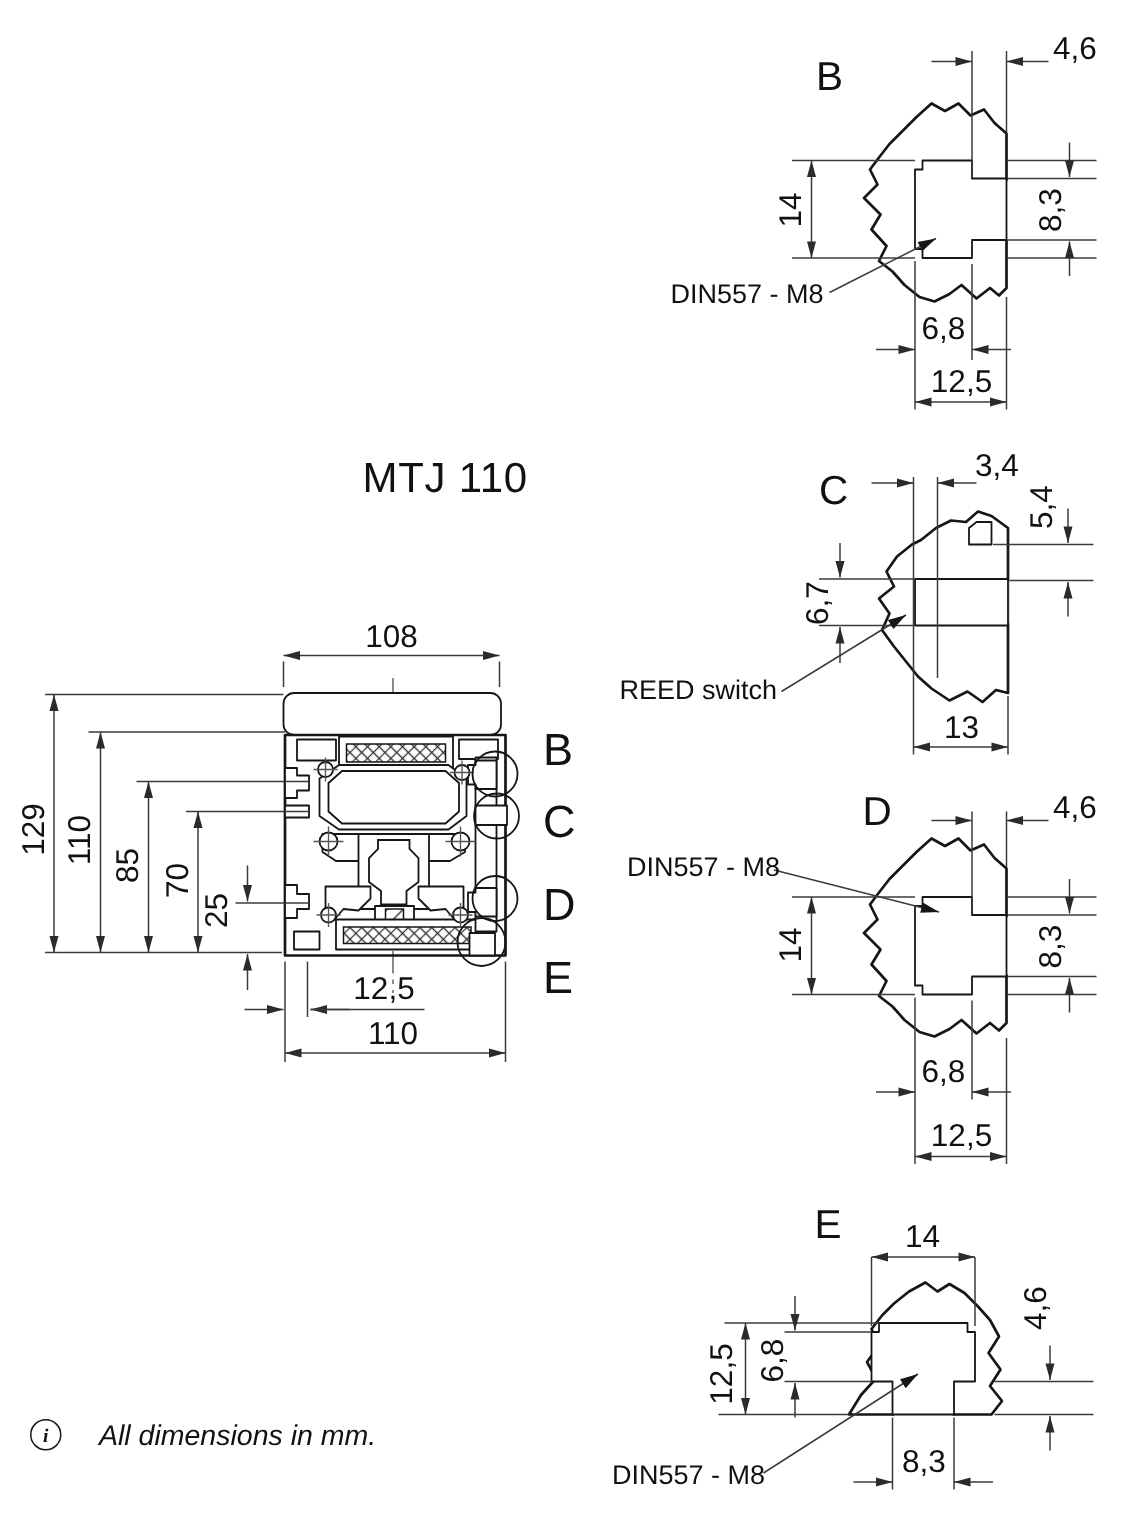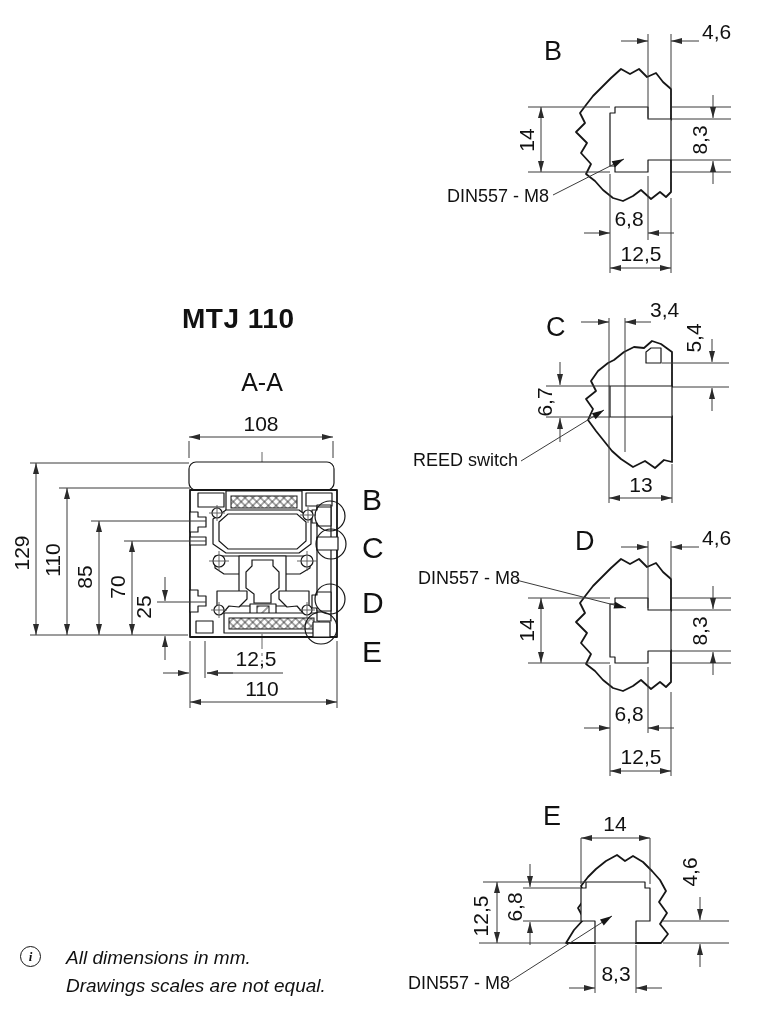--- a/index.html
+++ b/index.html
@@ -1,20 +1,20 @@
 <!DOCTYPE html>
 <html><head>
 <meta charset="utf-8">
 <style>
   html,body{margin:0;padding:0;background:#fff;}
   #canvas{position:relative;width:757px;height:1021px;background:#ffffff;overflow:hidden;
           font-family:"Liberation Sans",sans-serif;color:#111;}
   svg{position:absolute;overflow:visible;}
   .htxt{position:absolute;}
-  .title{font-size:28px;font-weight:bold;letter-spacing:.5px;text-align:left;}
+  .title{font-size:28px;font-weight:normal;letter-spacing:.5px;text-align:right;}
   .sec{font-size:25px;text-align:center;}
   .note{display:flex;align-items:flex-start;gap:14px;}
   .note-icn{width:19px;height:19px;border:1.7px solid #161616;border-radius:50%;
             display:flex;align-items:center;justify-content:center;
             font:italic bold 13px "Liberation Serif",serif;margin-top:2px;}
   .note-lines{font-style:italic;font-size:19px;line-height:28px;margin-left:11px;}
   
   .ol{stroke:#161616;stroke-width:1.8;fill:none;stroke-linejoin:round;}
   .ol2{stroke:#161616;stroke-width:1.2;fill:none;}
   .wh{fill:#ffffff;stroke:#161616;stroke-width:1.2;stroke-linejoin:round;}
@@ -26,21 +26,20 @@
   .lblBig{font-size:30px;}
   .lblDet{font-size:27px;}
   .callout{font-size:18px;}
 </style>
 </head>
 <body>
 
 <div id="canvas">
 
   <div class="htxt title" style="left:182px;top:303px;width:170px;">MTJ 110</div>
-  <div class="htxt sec" style="left:182px;top:368px;width:160px;">A-A</div>
 
   <svg style="left:0;top:392px;" width="445" height="330" viewBox="0 392 445 330">
     <defs>
       <pattern id="hm" width="7.5" height="7.5" patternUnits="userSpaceOnUse" patternTransform="rotate(-45)">
         <line x1="0" y1="3.75" x2="7.5" y2="3.75" stroke="#2e2e2e" stroke-width="0.9"></line>
       </pattern>
       <pattern id="cm" width="5.5" height="5.5" patternUnits="userSpaceOnUse" patternTransform="rotate(45)">
         <path d="M0,2.75 H5.5 M2.75,0 V5.5" stroke="#2e2e2e" stroke-width="0.8" fill="none"></path>
       </pattern>
       <marker id="am" viewBox="0 0 12 8" markerWidth="12" markerHeight="8" refX="11.5" refY="4" orient="auto-start-reverse" markerUnits="userSpaceOnUse">
@@ -352,17 +351,16 @@
     <g>
       <line x1="509" y1="982" x2="612" y2="916" class="thin" marker-end="url(#le)"></line>
       <text x="408" y="989" class="callout">DIN557 - M8</text>
     </g>
   </svg>
 
   <div class="htxt note" style="left:20px;top:944px;">
     <div class="note-icn">i</div>
     <div class="note-lines">
       <div>All dimensions in mm.</div>
-      <div>Drawings scales are not equal.</div>
     </div>
   </div>
 
 </div>
 
 </body></html>

